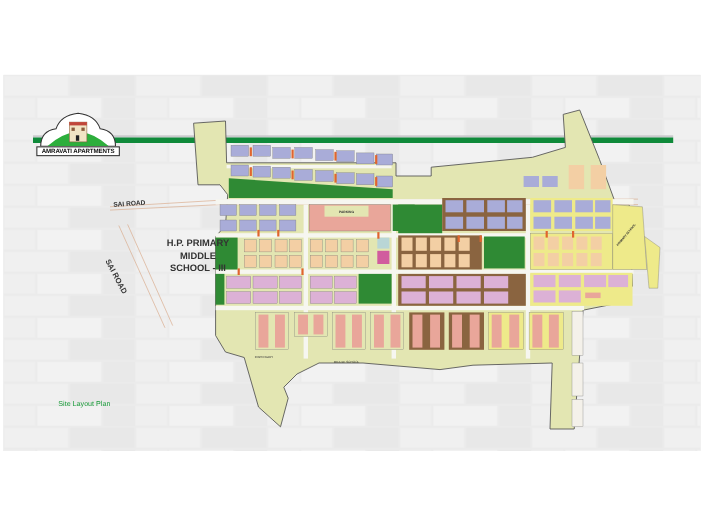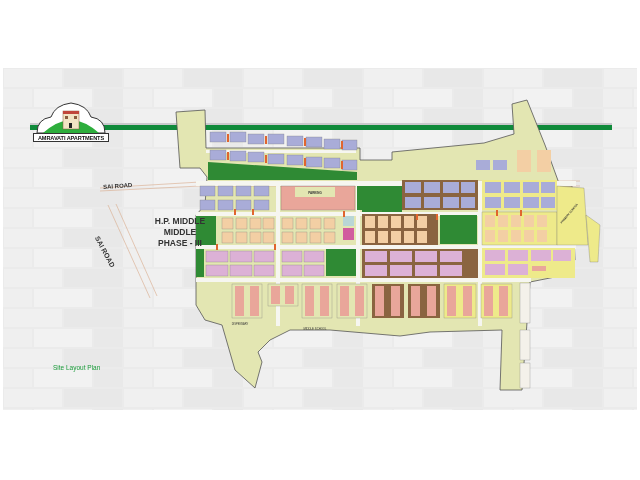--- a/index.html
+++ b/index.html
@@ -297,17 +297,17 @@
   <rect x="30" y="14" width="16" height="3" fill="#c0463a"></rect>
   <rect x="36" y="26" width="3" height="5" fill="#222"></rect>
   <rect x="32" y="19" width="3" height="3" fill="#8a5b3c"></rect>
     <rect x="41" y="19" width="3" height="3" fill="#8a5b3c"></rect>
 </svg>
 <div class="logo-text">AMRAVATI APARTMENTS</div>
 
 <div class="lbl sai1">SAI ROAD</div>
 <div class="lbl sai2">SAI ROAD</div>
 <div class="lbl hpb">
-  <div>H.P. MIDDLE</div>
+  <div>H.P. PRIMARY</div>
   <div>MIDDLE</div>
-  <div>PHASE - III</div>
+  <div>SCHOOL - III</div>
 </div>
 <div class="lbl site">Site Layout Plan</div>
 
 </body></html>

